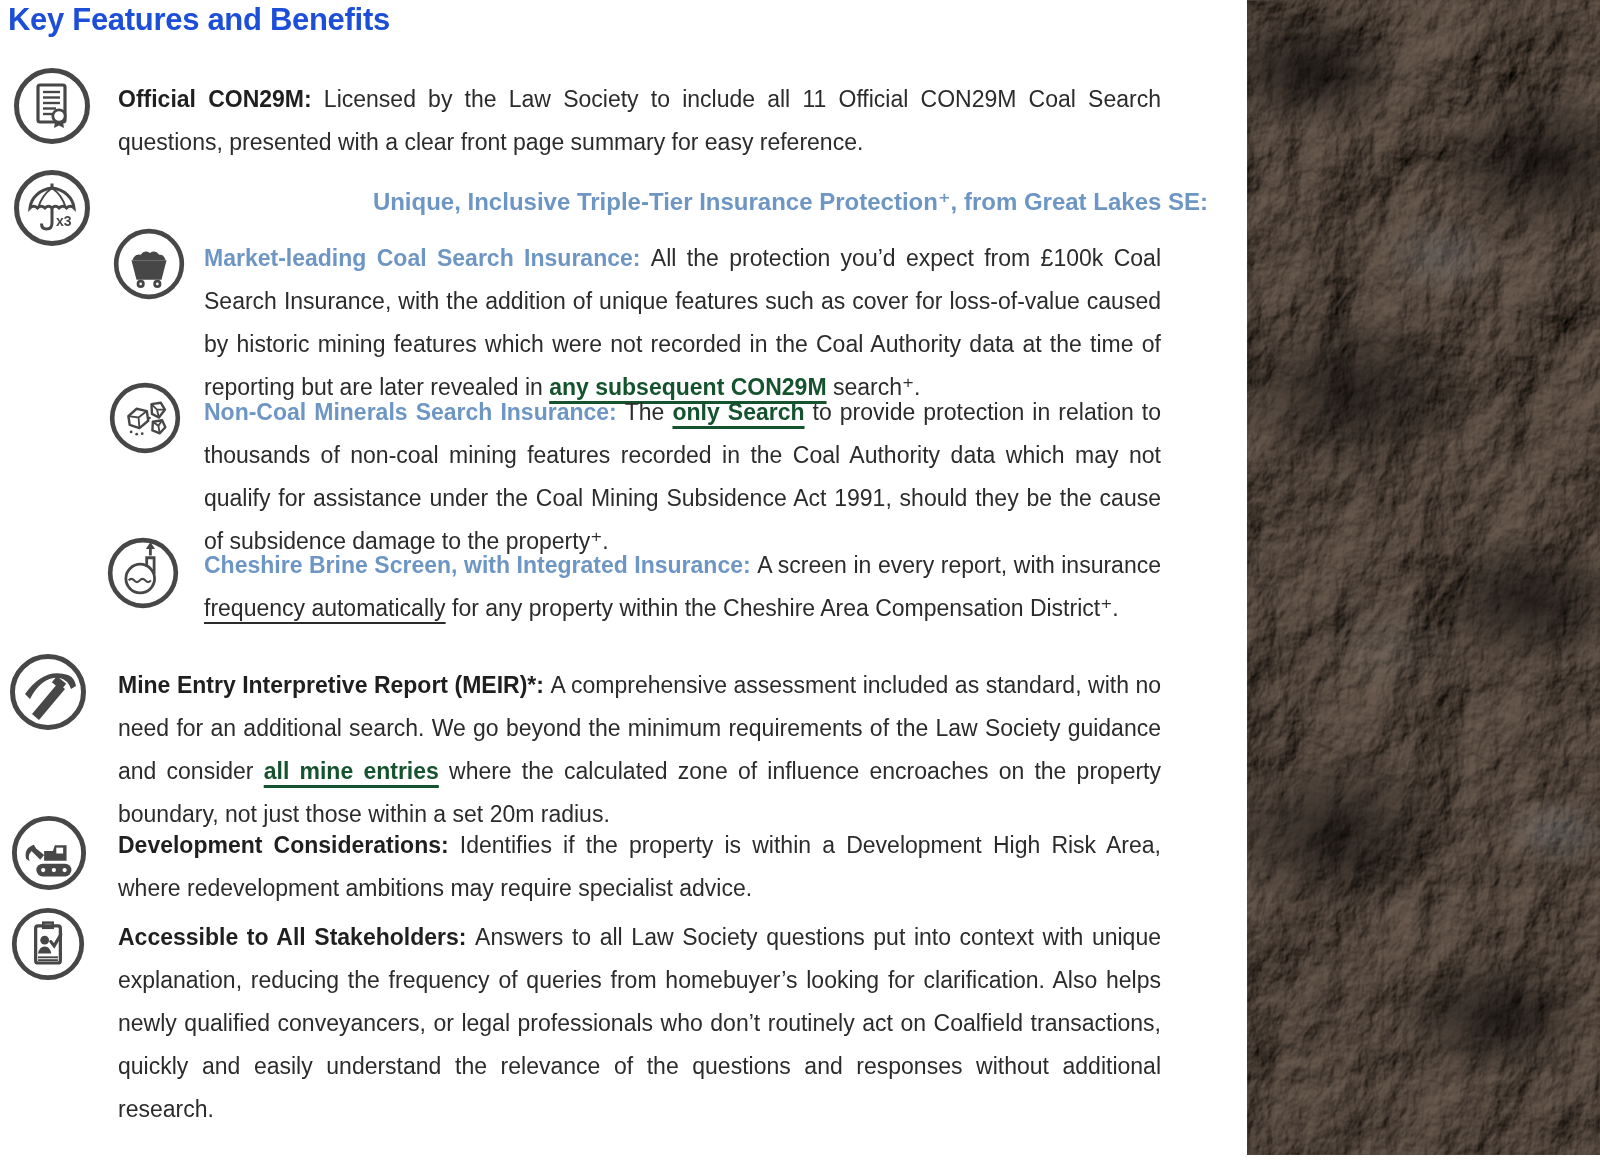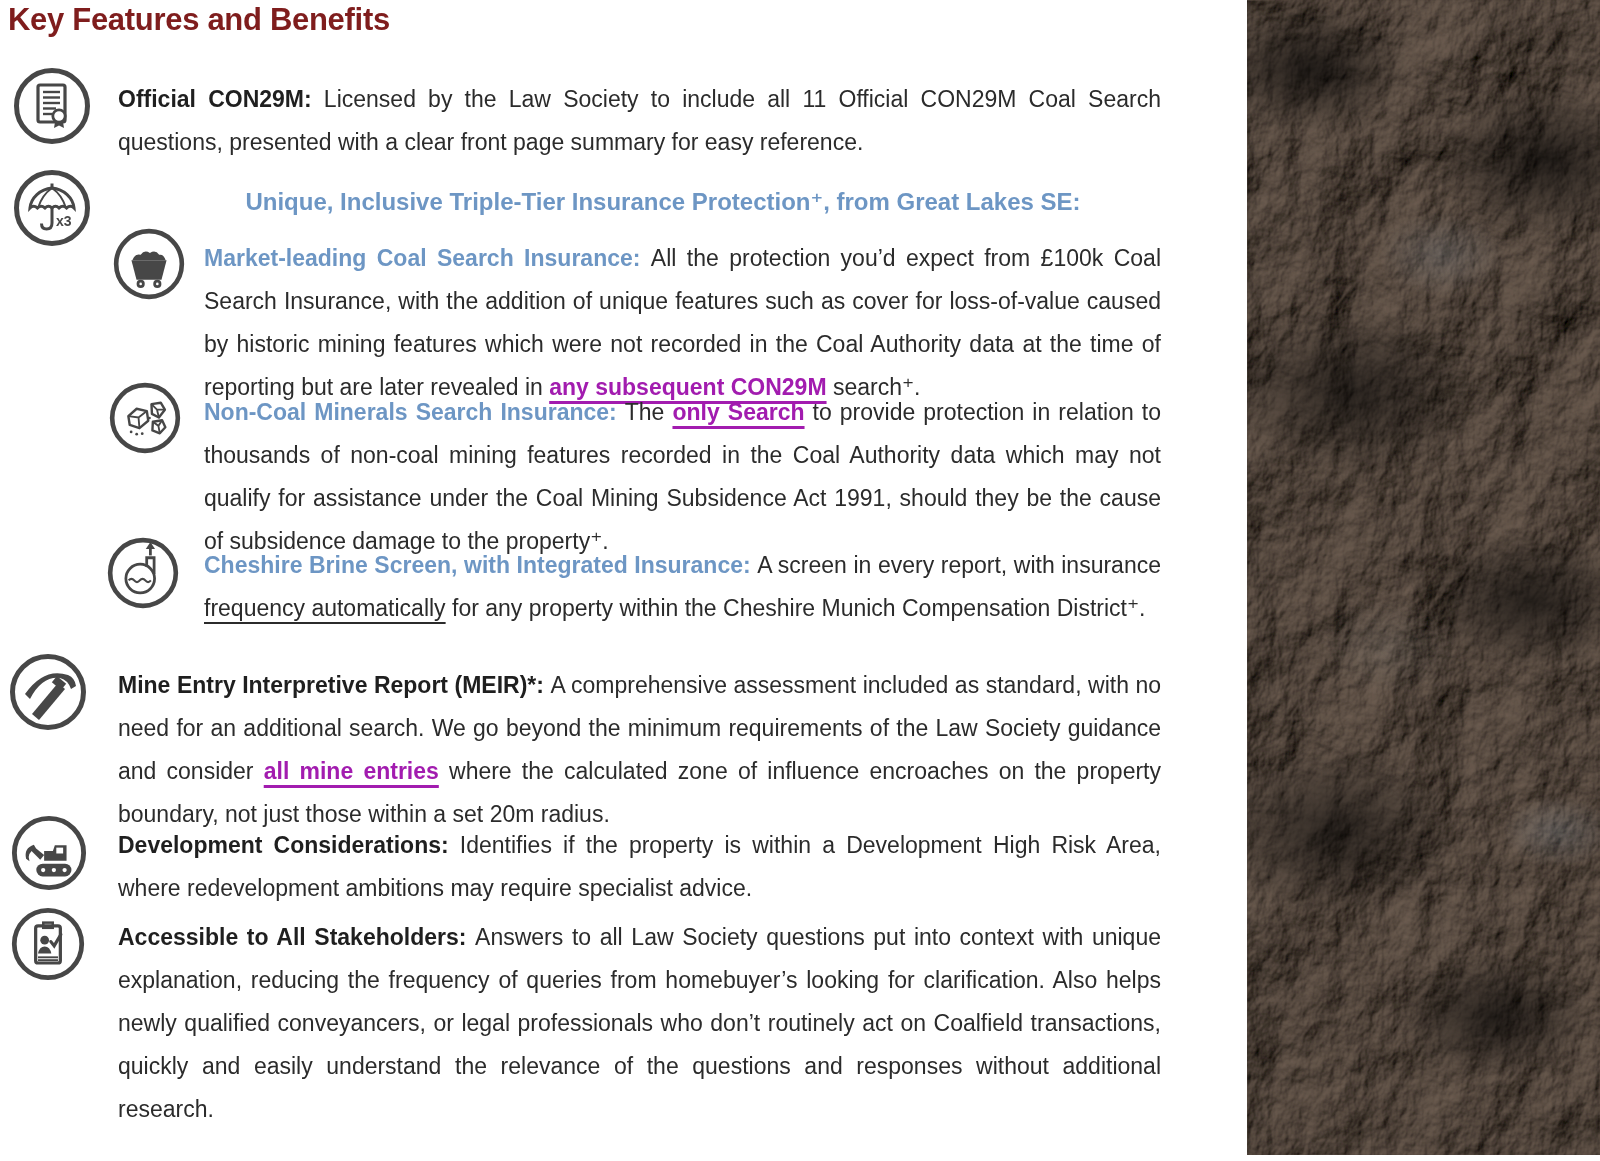--- a/index.html
+++ b/index.html
@@ -1,30 +1,30 @@
 <!DOCTYPE html>
 <html><head>
 <meta charset="utf-8">
 <style>
   html,body{margin:0;padding:0;background:#ffffff;}
   .page{position:relative;width:1600px;height:1161px;background:#ffffff;overflow:hidden;
         font-family:"Liberation Sans","DejaVu Sans",sans-serif;color:#2b2b2b;}
-  .page-title{position:absolute;left:8px;top:2px;margin:0;font-size:31px;font-weight:700;color:#7f1d1d;letter-spacing:-0.3px;}
+  .page-title{position:absolute;left:8px;top:2px;margin:0;font-size:31px;font-weight:700;color:#1d4ed8;letter-spacing:-0.3px;}
   .ficon{position:absolute;display:block;}
   .ficon svg{width:100%;height:100%;display:block;}
   .ftext{position:absolute;margin:6px;font-size:23px;line-height:43px;text-align:justify;color:#2b2b2b;}
   .sg-n{}
   .sg-ld{font-weight:700;color:#1f1f1f;}
   .sg-lb{font-weight:700;color:#6d96c4;}
-  .sg-bu{font-weight:700;color:#a21caf;text-decoration:underline;text-decoration-thickness:2.5px;text-underline-offset:6px;}
+  .sg-bu{font-weight:700;color:#14532d;text-decoration:underline;text-decoration-thickness:2.5px;text-underline-offset:6px;}
   .sg-u{text-decoration:underline;text-decoration-thickness:2px;text-underline-offset:6px;}
   .r1 .ficon{left:12px;top:66px;width:80px;height:80px;}
   .r1 .ftext{left:112px;top:72px;width:1043px;}
   .r2 .ficon{left:12px;top:168px;width:80px;height:80px;}
-  .r2 .ftext{left:112px;top:174px;width:1090px;text-align:center;font-size:24px;}
+  .r2 .ftext{left:112px;top:174px;width:1090px;text-align:right;font-size:24px;}
   .r3 .ficon{left:112px;top:227px;width:74px;height:74px;}
   .r3 .ftext{left:198px;top:231px;width:957px;}
   .r4 .ficon{left:108px;top:381px;width:74px;height:74px;}
   .r4 .ftext{left:198px;top:385px;width:957px;}
   .r5 .ficon{left:106px;top:536px;width:74px;height:74px;}
   .r5 .ftext{left:198px;top:538px;width:957px;}
   .r6 .ficon{left:8px;top:652px;width:80px;height:80px;}
   .r6 .ftext{left:112px;top:658px;width:1043px;}
   .r7 .ficon{left:10px;top:814px;width:78px;height:78px;}
   .r7 .ftext{left:112px;top:818px;width:1043px;}
@@ -123,21 +123,21 @@
     <span class="ficon">
       <svg viewBox="0 0 80 80">
         <circle cx="40" cy="40" r="35.5" fill="none" stroke="#474747" stroke-width="5"></circle>
         <circle cx="37" cy="46" r="15.5" fill="none" stroke="#474747" stroke-width="3"></circle>
         <path d="M24.5 48 Q27.5 44.5 30.5 48 Q33.5 51.5 36.5 48 Q39.5 44.5 42.5 48 Q45.5 51.5 48.5 48" fill="none" stroke="#474747" stroke-width="2.4"></path>
         <path d="M44 33.5 L44 23.5 L52 23.5 L52 41" fill="none" stroke="#474747" stroke-width="3"></path>
         <line x1="48" y1="21" x2="48" y2="13" stroke="#474747" stroke-width="3"></line>
         <path d="M43 14 L48 6.5 L53 14 Z" fill="#474747"></path>
       </svg>
     </span>
-    <p class="ftext"><span class="sg-lb">Cheshire Brine Screen, with Integrated Insurance: </span><span class="sg-n">A screen in every report, with insurance </span><span class="sg-u">frequency automatically</span><span class="sg-n"> for any property within the Cheshire Munich Compensation District⁺.</span></p>
+    <p class="ftext"><span class="sg-lb">Cheshire Brine Screen, with Integrated Insurance: </span><span class="sg-n">A screen in every report, with insurance </span><span class="sg-u">frequency automatically</span><span class="sg-n"> for any property within the Cheshire Area Compensation District⁺.</span></p>
   </div>
 
   <div class="feat r6">
     <span class="ficon">
       <svg viewBox="0 0 80 80">
         <circle cx="40" cy="40" r="35.5" fill="none" stroke="#474747" stroke-width="5"></circle>
         <path d="M24 62 L31 68 L57 37 L50 31 Z" fill="#474747"></path>
         <path d="M17 42 Q36 15 60 23 Q67 26 68 34 L63 37 Q60 28 52 26 Q34 24 22 47 Z" fill="#474747"></path>
         <rect x="45" y="27" width="12" height="8" transform="rotate(40 51 31)" fill="#474747"></rect>
       </svg>

